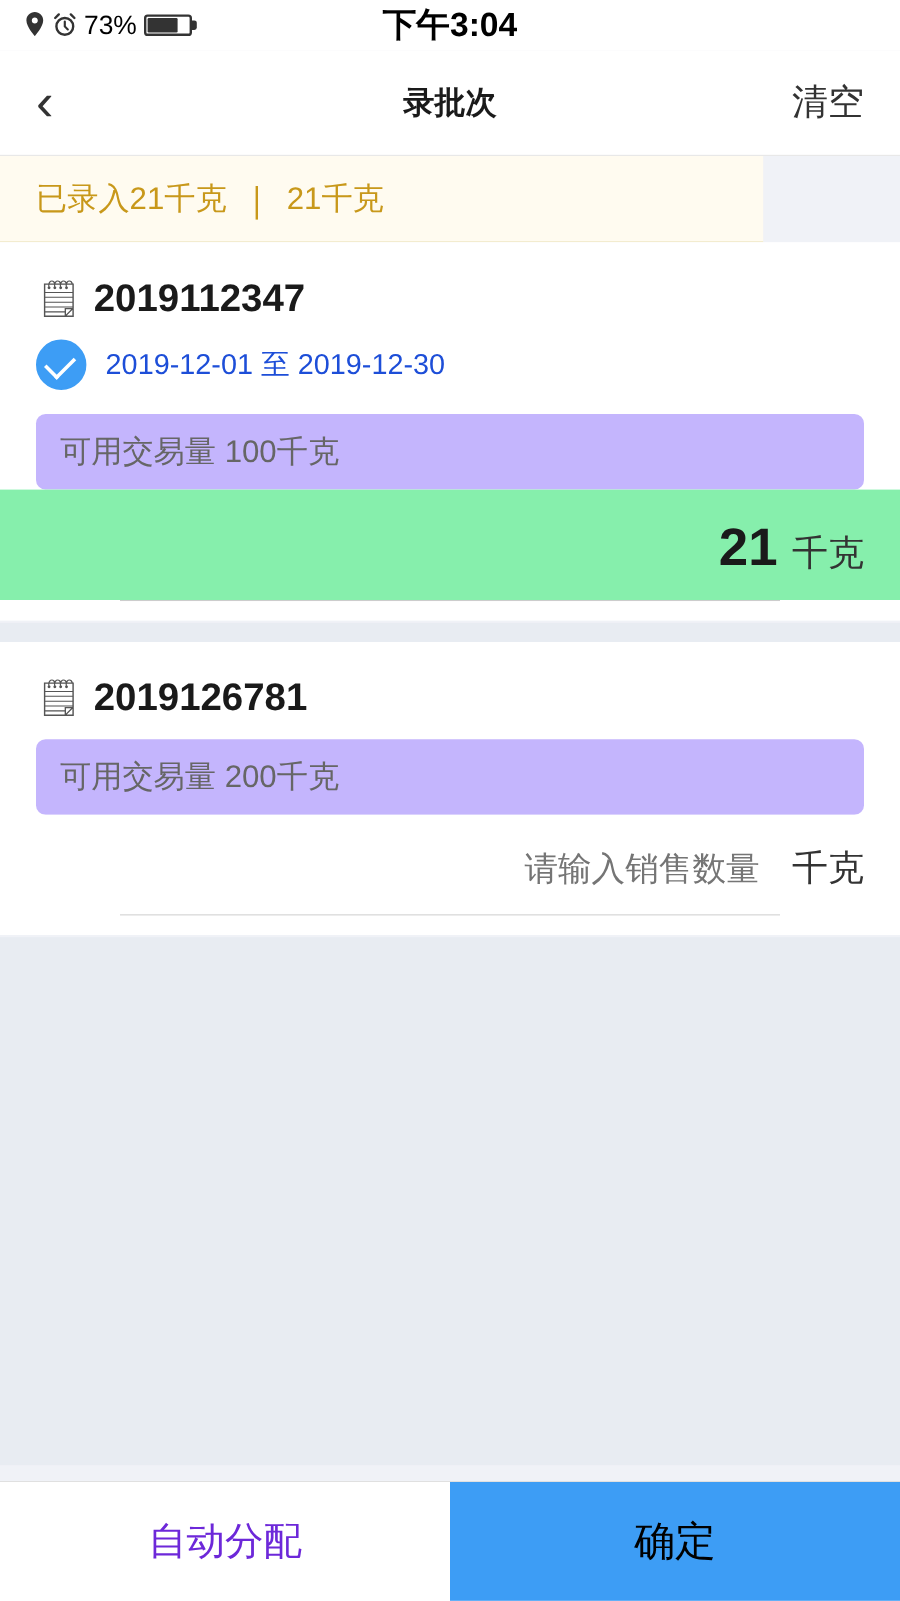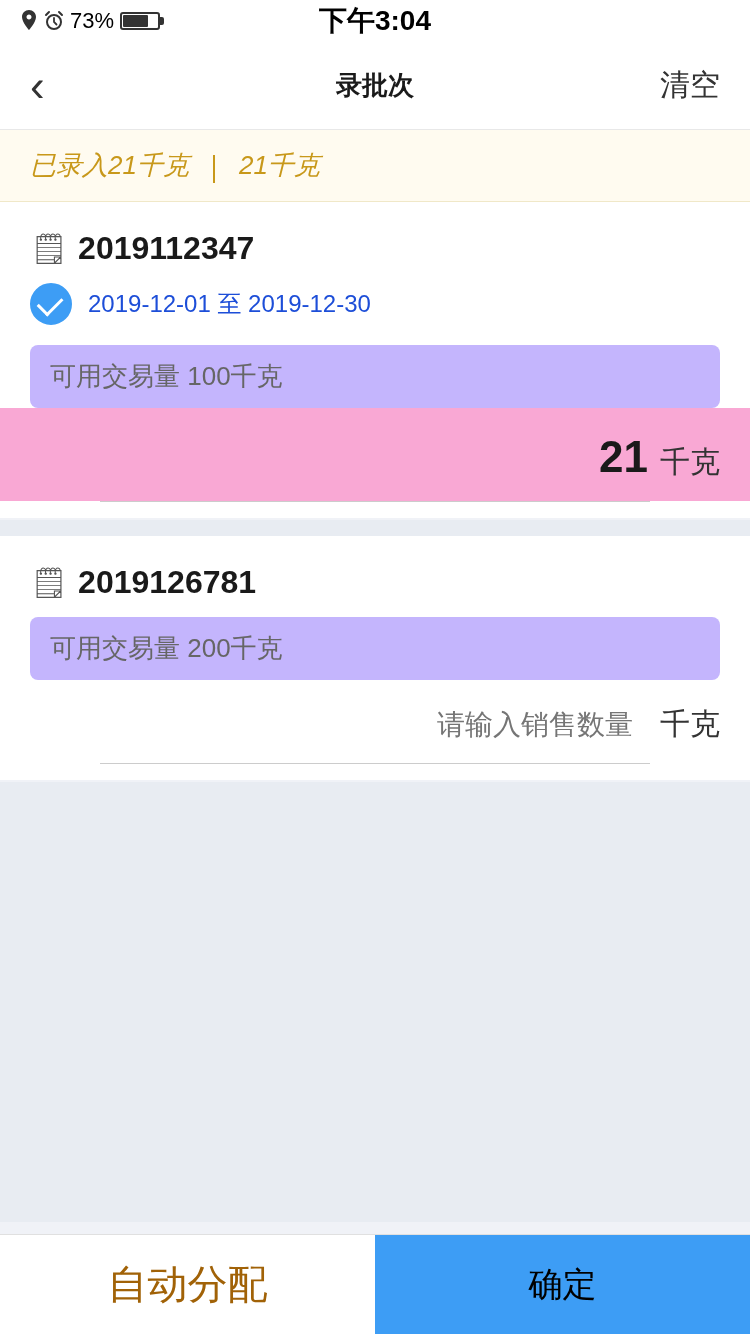--- a/index.html
+++ b/index.html
@@ -93,28 +93,27 @@
       color: #1a1a1a;
     }
     .nav-clear {
       font-size: 30px;
       color: #333;
       cursor: pointer;
     }
 
     
     .info-banner {
-      width: 750px;
+      width: 636px;
       background: #fffbf0;
       padding: 18px 30px;
       display: flex;
       align-items: flex-end;
       gap: 24px;
       border-bottom: 1px solid #f0e8c8;
-      font-style: italic;
     }
     .info-text {
       font-size: 26px;
       color: #c8981a;
       font-weight: 500;
     }
     .info-divider {
       width: 2px;
       height: 28px;
       background: #c8981a;
@@ -192,21 +191,21 @@
       font-size: 26px;
       color: #666;
     }
 
     
     .qty-row {
       display: flex;
       align-items: baseline;
       justify-content: flex-end;
       padding: 24px 30px 18px 30px;
-      background: #f9a8d4;
+      background: #86efac;
       gap: 12px;
     }
     .qty-value {
       font-size: 44px;
       font-weight: 600;
       color: #1a1a1a;
     }
     .qty-unit {
       font-size: 30px;
       color: #333;
@@ -258,22 +257,22 @@
       height: 100px;
       display: flex;
       background: #fff;
       border-top: 1px solid #e0e0e0;
     }
     .btn-auto {
       flex: 1;
       display: flex;
       align-items: center;
       justify-content: center;
-      font-size: 40px;
-      color: #a16207;
+      font-size: 32px;
+      color: #6d28d9;
       background: #fff;
       cursor: pointer;
       border: none;
       outline: none;
     }
     .btn-confirm {
       flex: 1;
       display: flex;
       align-items: center;
       justify-content: center;

